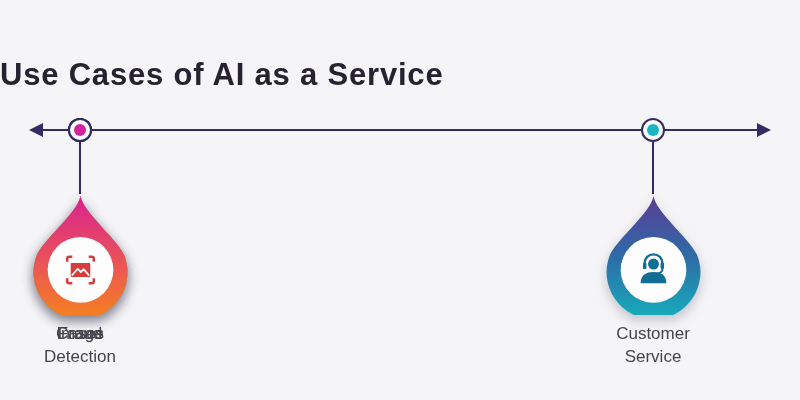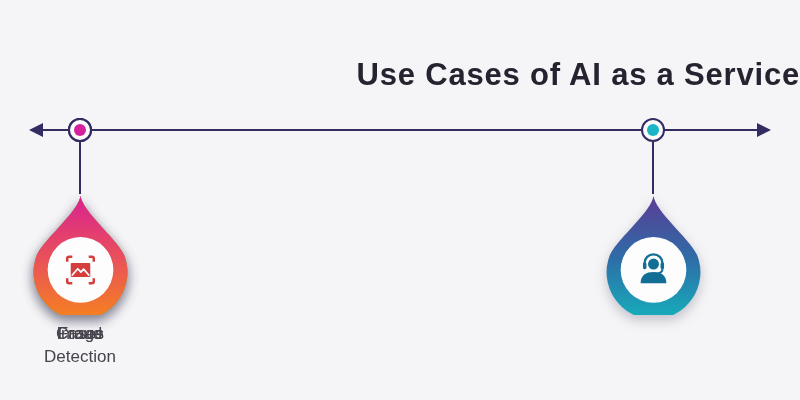--- a/index.html
+++ b/index.html
@@ -5,21 +5,21 @@
   html,body{margin:0;padding:0;}
   body{
     width:800px;height:400px;
     background:#f5f4f6;
     font-family:"Liberation Sans","DejaVu Sans",sans-serif;
     position:relative;overflow:hidden;
   }
   .stage{position:absolute;inset:0;}
   .title{
     position:absolute;top:36px;left:0;width:800px;
-    text-align:right;
+    text-align:left;
     font-size:31px;font-weight:700;letter-spacing:0.8px;
     color:#262230;
   }
   
   .tl-line{
     position:absolute;top:129px;left:42px;width:716px;height:2px;
     background:#332c63;
   }
   .arrow{position:absolute;top:123px;width:0;height:0;
     border-top:7px solid transparent;border-bottom:7px solid transparent;}
@@ -83,20 +83,24 @@
         <svg width="40" height="40" viewBox="0 0 48 48">
           <circle class="icon-fill" cx="24" cy="16.5" r="7" fill="#136e95"></circle>
           <path class="icon-fill" d="M7.5 41 C7.5 30.5 14.5 26.5 24 26.5 C33.5 26.5 40.5 30.5 40.5 41 Z" fill="#136e95"></path>
           <path class="icon-stroke" d="M12.5 18 L12.5 15.5 A11.5 11.5 0 0 1 35.5 15.5 L35.5 18" fill="none" stroke-width="3" stroke-linecap="round" stroke="#136e95"></path>
           <rect class="icon-fill" x="10.5" y="14.5" width="4.5" height="8.5" rx="2" fill="#136e95"></rect>
           <rect class="icon-fill" x="33" y="14.5" width="4.5" height="8.5" rx="2" fill="#136e95"></rect>
           <path class="icon-stroke" d="M35.5 22.5 C35.5 27.5 31 28.8 26.5 28.8" fill="none" stroke-width="2.6" stroke-linecap="round" stroke="#136e95"></path>
         </svg>
       </g>
     </svg>
+    <div class="label">
+      <div>Customer</div>
+      <div>Service</div>
+    </div>
   </div>
 
   <div class="item">
     <div class="node">
       <div class="node-dot" style="background: rgb(29, 190, 143);"></div>
     </div>
     <div class="connector"></div>
     <svg class="drop" viewBox="0 0 120 130">
       <defs>
         <linearGradient id="grad1" x1="0" y1="0" x2="0" y2="1">

